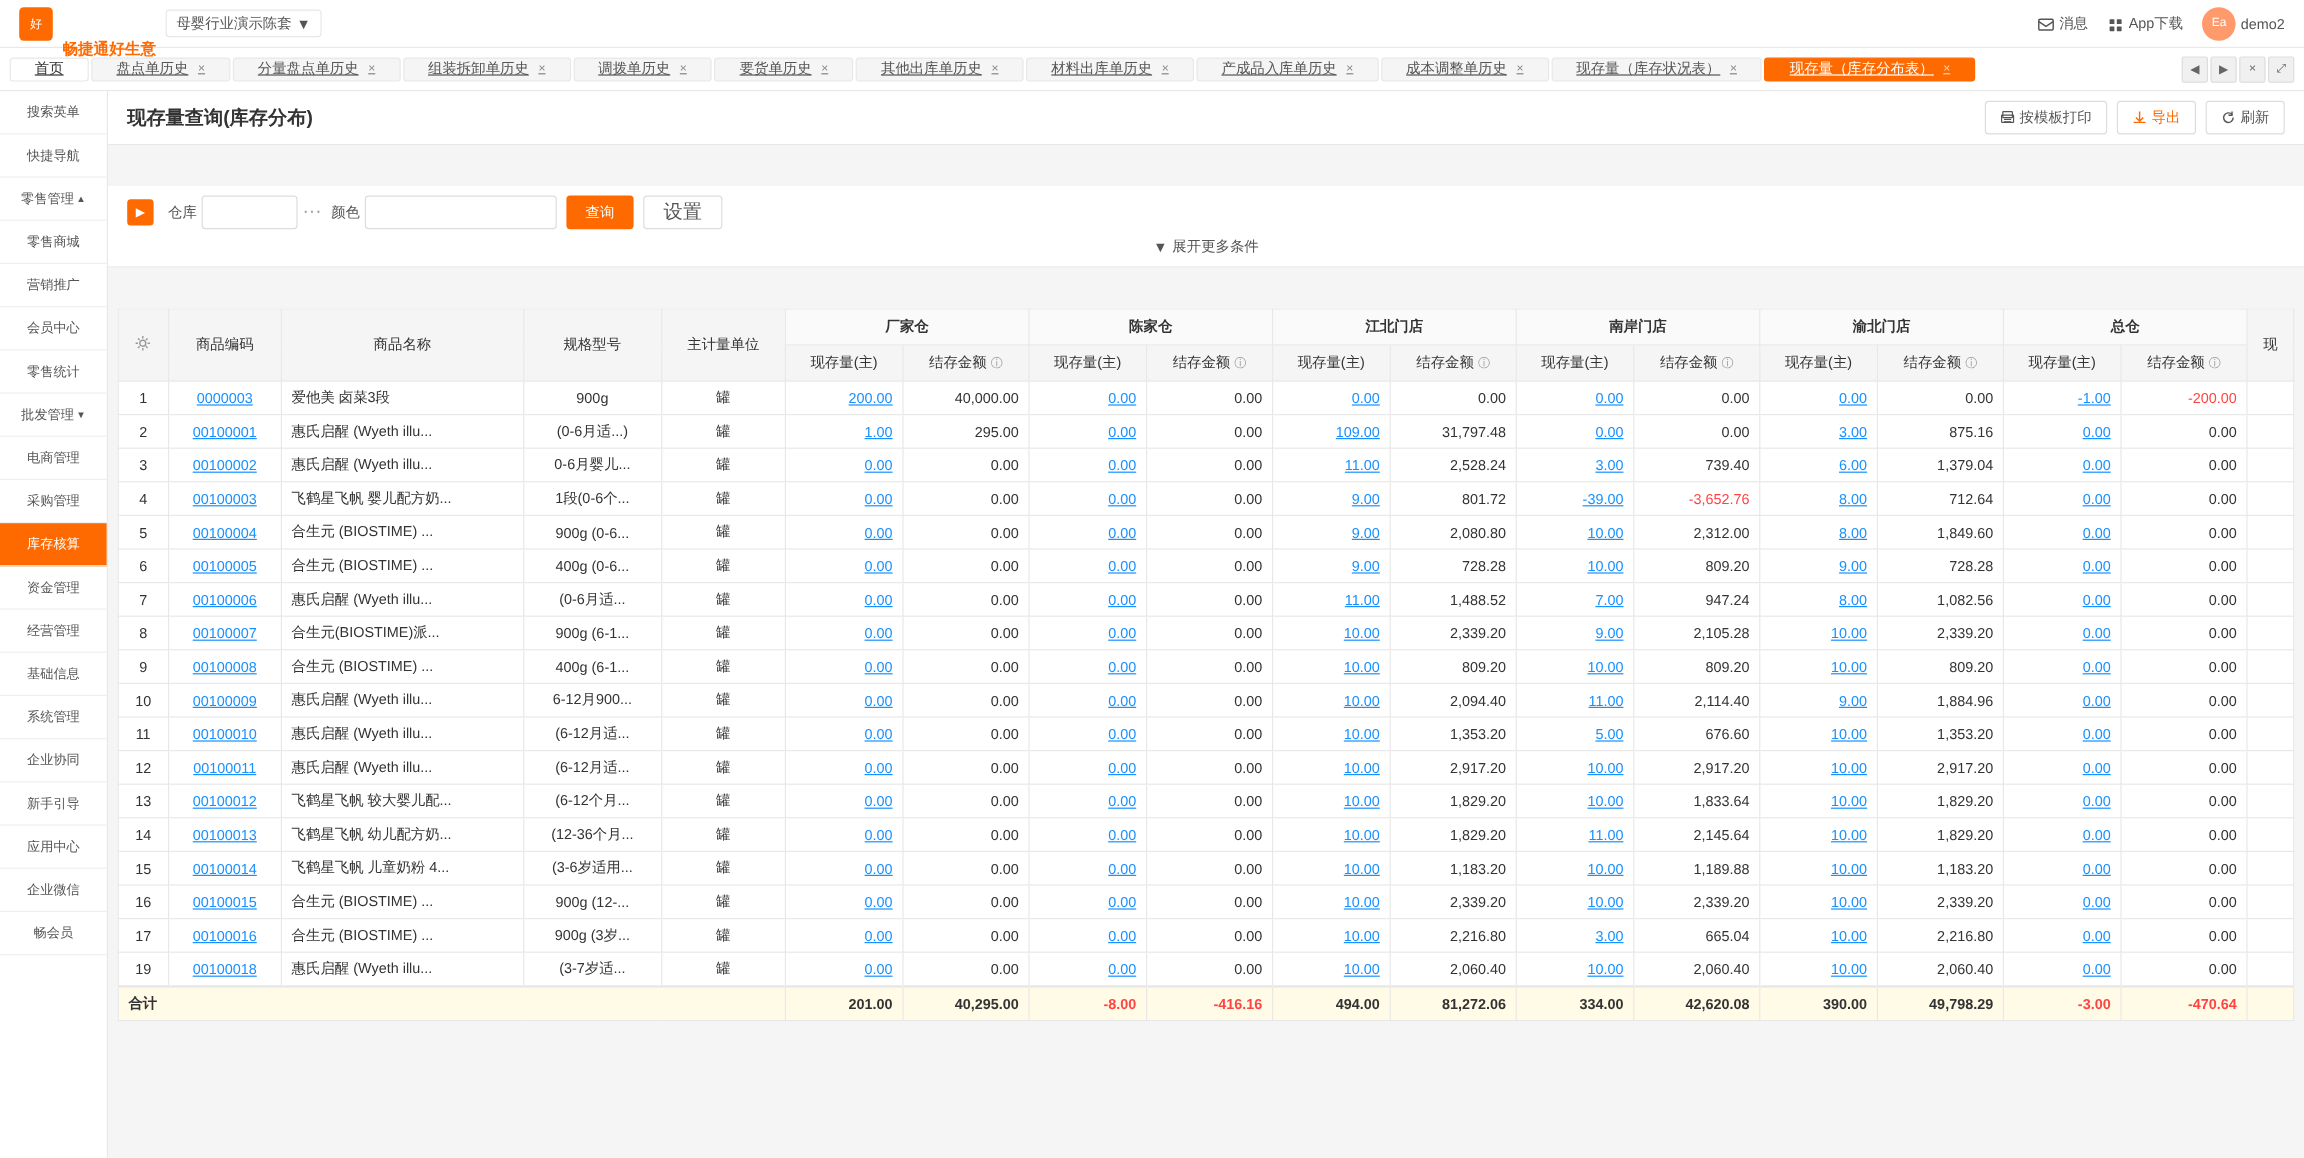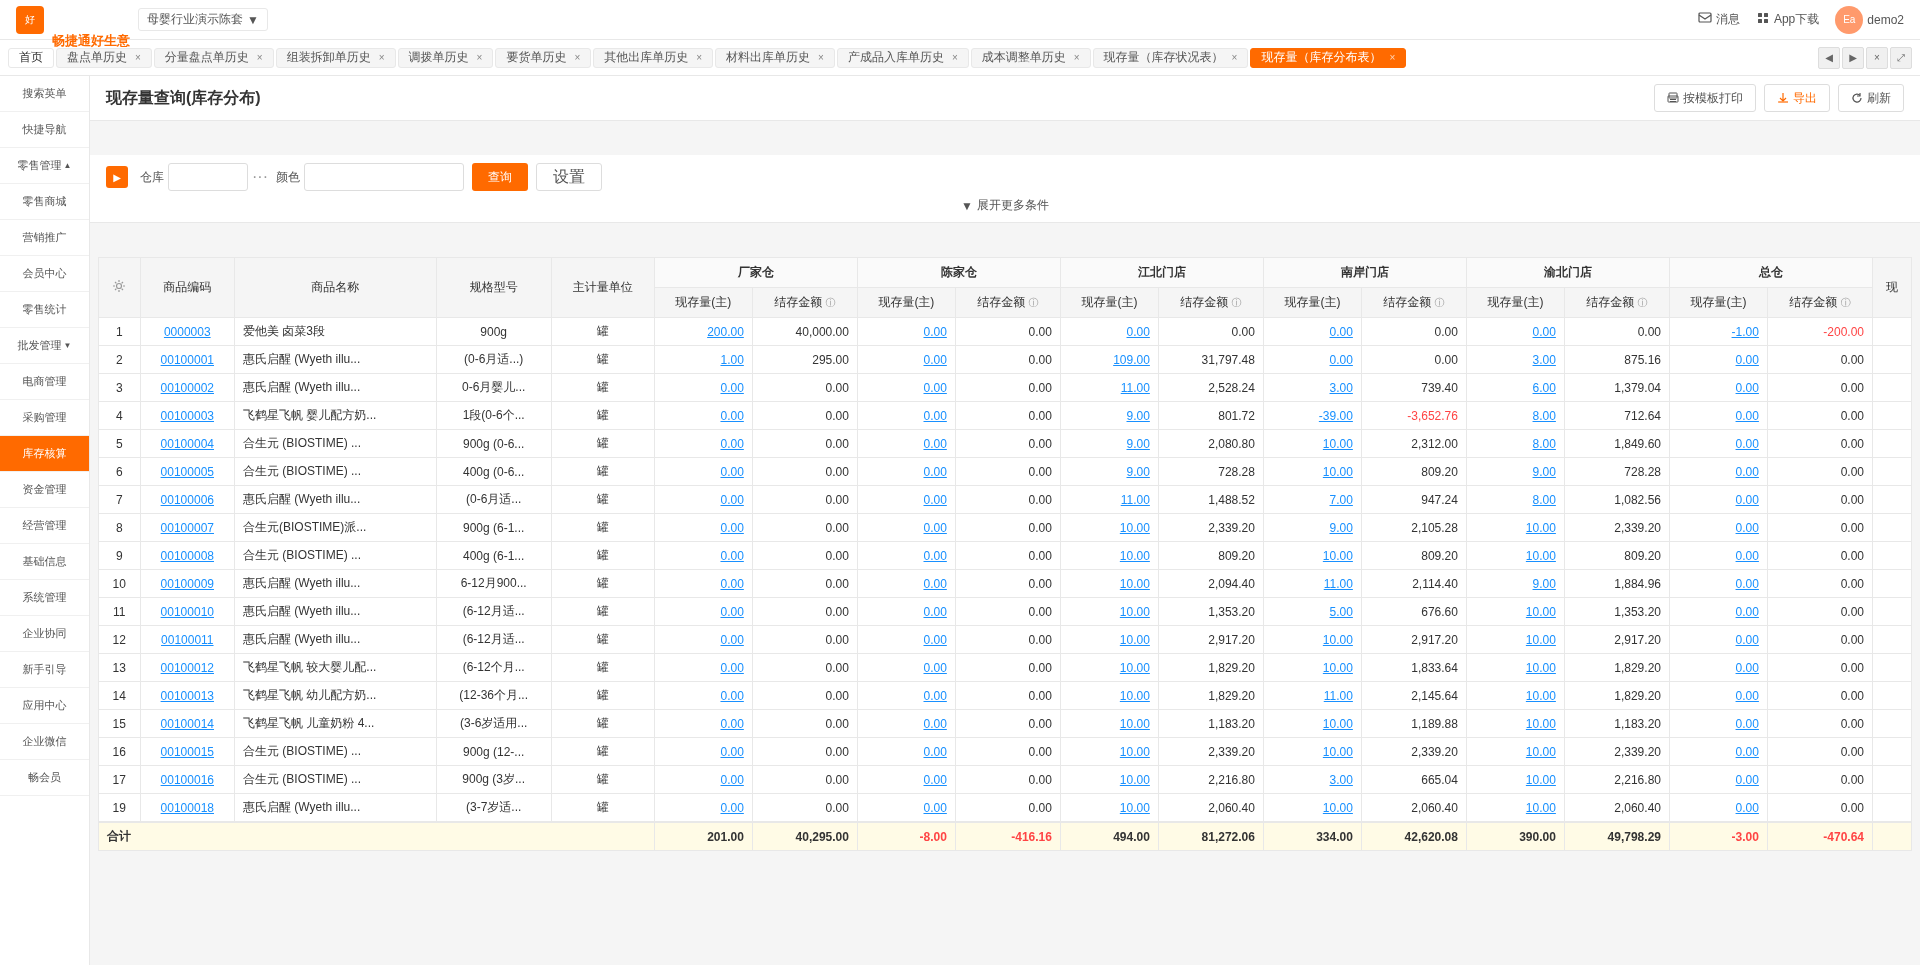--- a/index.html
+++ b/index.html
@@ -3,26 +3,26 @@
   <meta charset="utf-8">
   <style>
     * { box-sizing: border-box; margin: 0; padding: 0; }
     body { font-family: 'Microsoft YaHei', Arial, sans-serif; font-size: 12px; background: #f5f5f5; color: #333; overflow: hidden; }
     
     
     .top-bar { height: 40px; background: #fff; display: flex; align-items: center; justify-content: space-between; padding: 0 16px; border-bottom: 1px solid #e8e8e8; }
     .top-bar-left { display: flex; align-items: center; gap: 8px; }
     .logo-icon { width: 28px; height: 28px; background: #ff6a00; border-radius: 4px; display: flex; align-items: center; justify-content: center; color: #fff; font-size: 10px; }
     .top-bar-right { display: flex; align-items: center; gap: 16px; font-size: 12px; color: #555; }
-    .top-bar-right span { cursor: pointer; display: flex; align-items: flex-start; gap: 4px; }
+    .top-bar-right span { cursor: pointer; display: flex; align-items: flex-end; gap: 4px; }
     .avatar { width: 28px; height: 28px; border-radius: 50%; background: #ccc; overflow: hidden; display: flex; align-items: center; justify-content: center; font-size: 10px; color: #fff; }
     
     
     .nav-tabs { height: 36px; background: #fff; display: flex; align-items: center; padding: 0 8px; border-bottom: 1px solid #e8e8e8; overflow: hidden; gap: 2px; }
-    .nav-tab { height: 20px; padding: 0 10px; display: flex; align-items: center; gap: 4px; background: #f5f5f5; border-radius: 3px; cursor: pointer; font-size: 12px; color: #555; white-space: nowrap; border: 1px solid #e8e8e8; }
+    .nav-tab { height: 20px; padding: 0 20px; display: flex; align-items: center; gap: 4px; background: #f5f5f5; border-radius: 3px; cursor: pointer; font-size: 12px; color: #555; white-space: nowrap; border: 1px solid #e8e8e8; text-decoration: underline; }
     .nav-tab.active { background: #ff6a00; color: #fff; border-color: #ff6a00; }
     .nav-tab.home { background: #fff; color: #333; border-color: #e8e8e8; }
     .nav-tab .close-x { margin-left: 4px; font-size: 10px; opacity: 0.7; }
     .nav-arrows { display: flex; gap: 2px; margin-left: auto; }
     .nav-arrow { width: 22px; height: 22px; background: #f0f0f0; border: 1px solid #ddd; border-radius: 2px; display: flex; align-items: center; justify-content: center; cursor: pointer; font-size: 10px; color: #666; }
     
     
     .main-layout { display: flex; height: calc(965px - 76px); }
     
     

